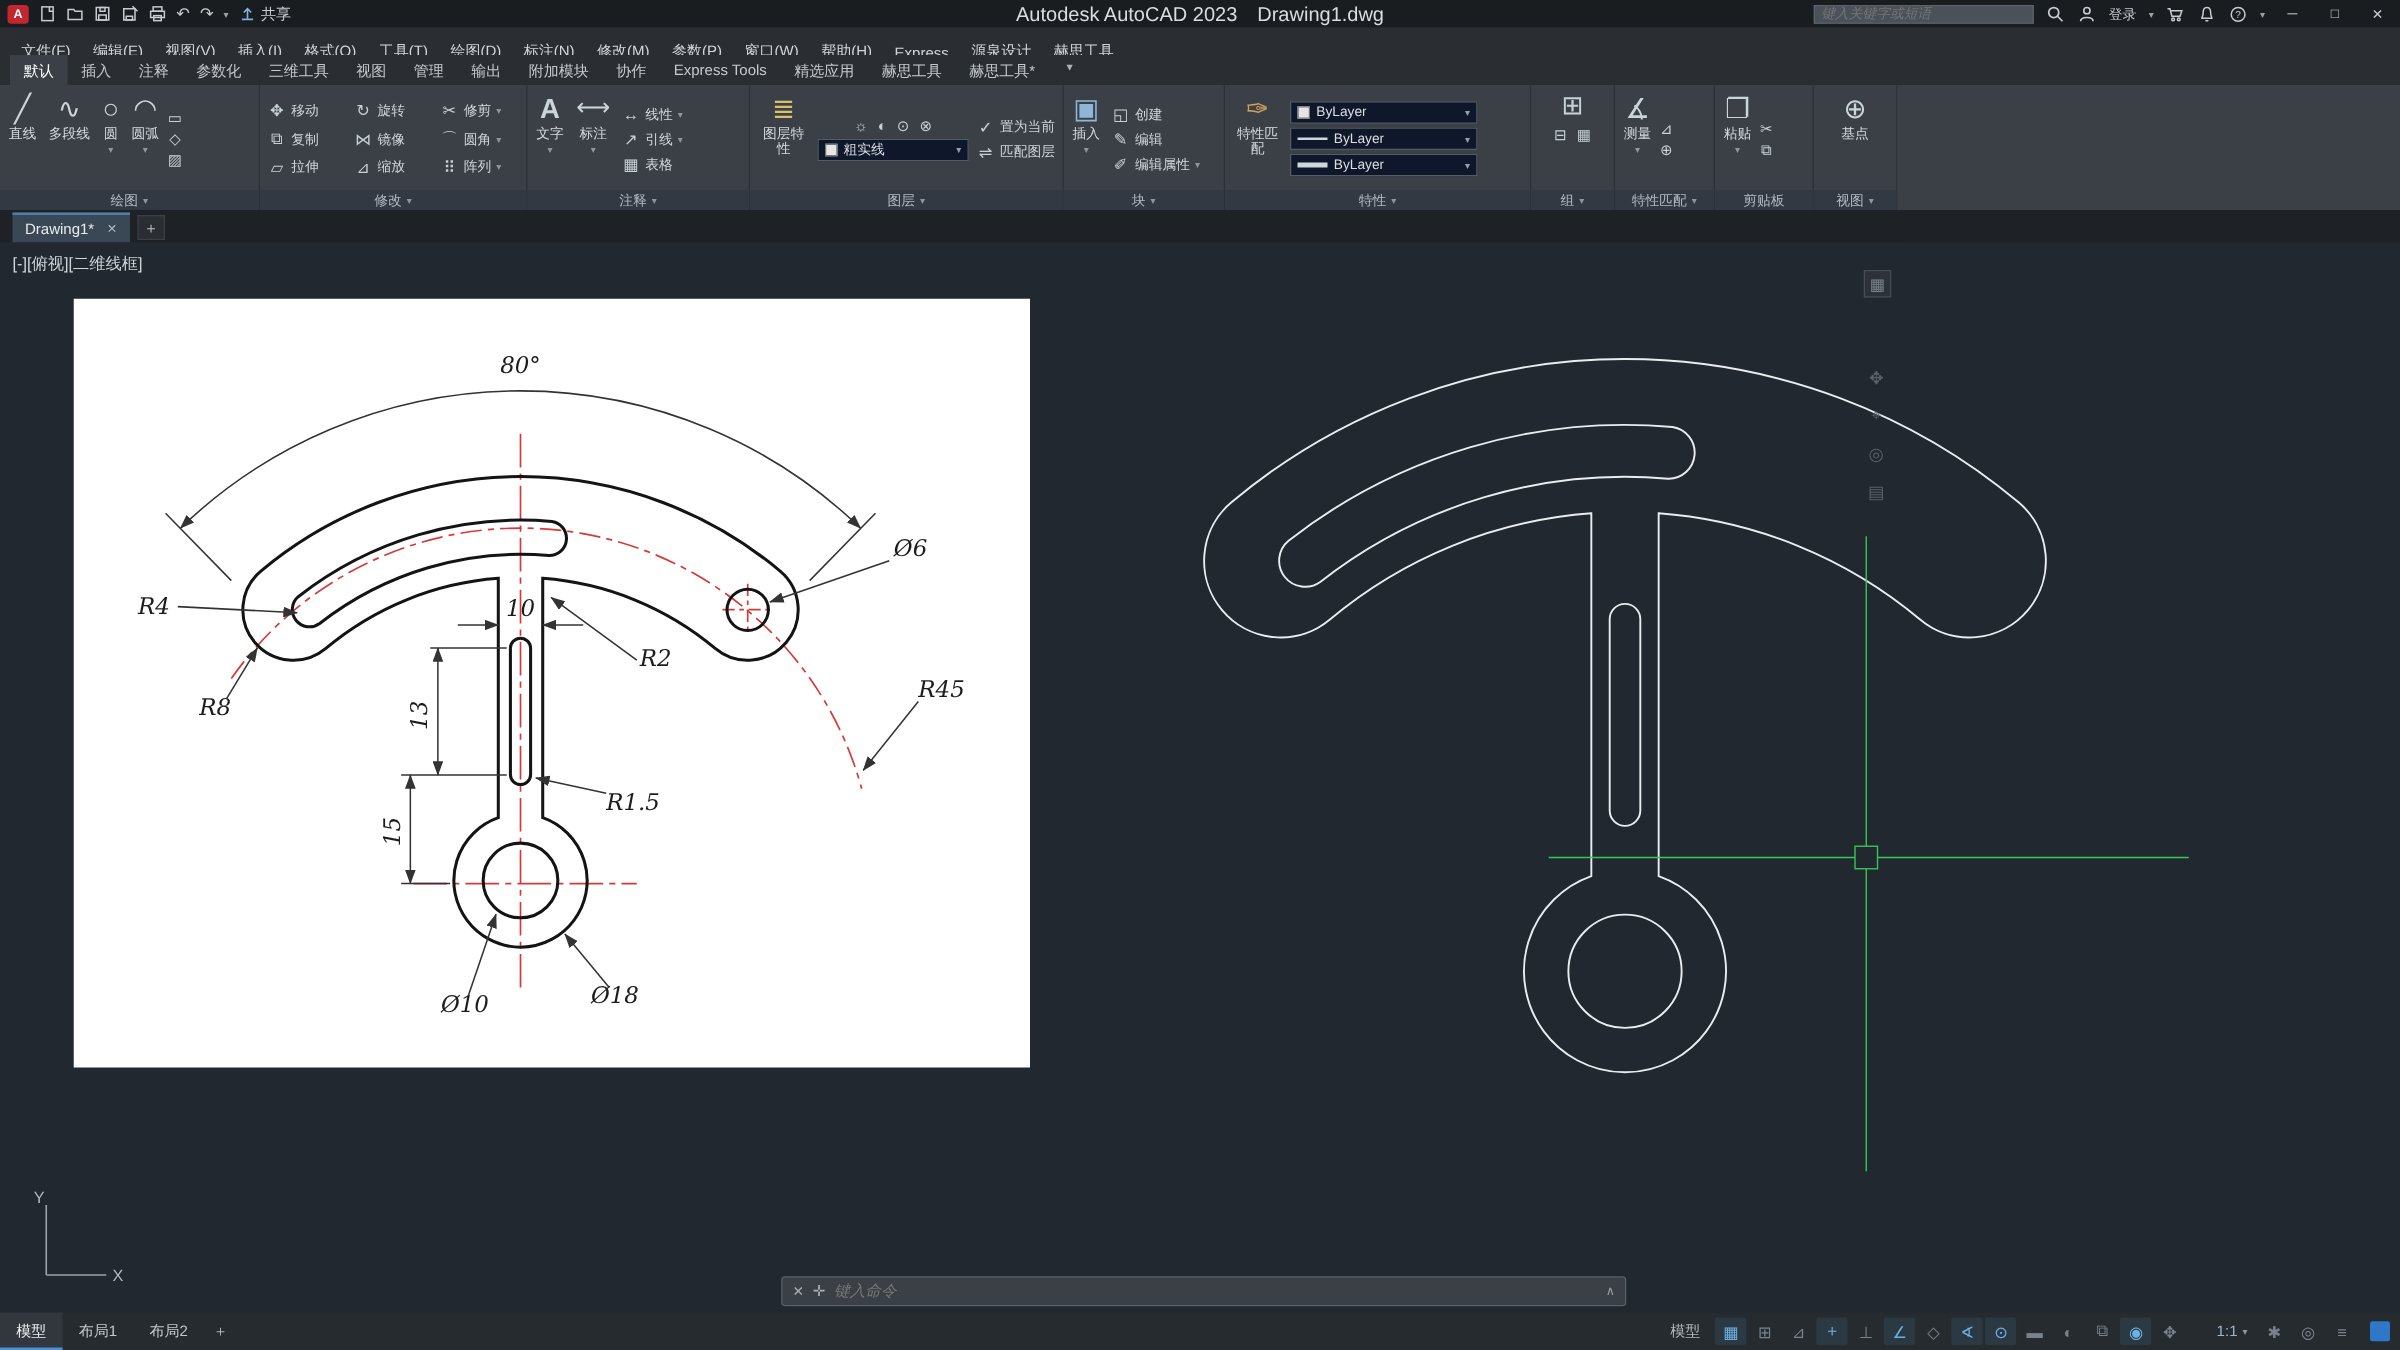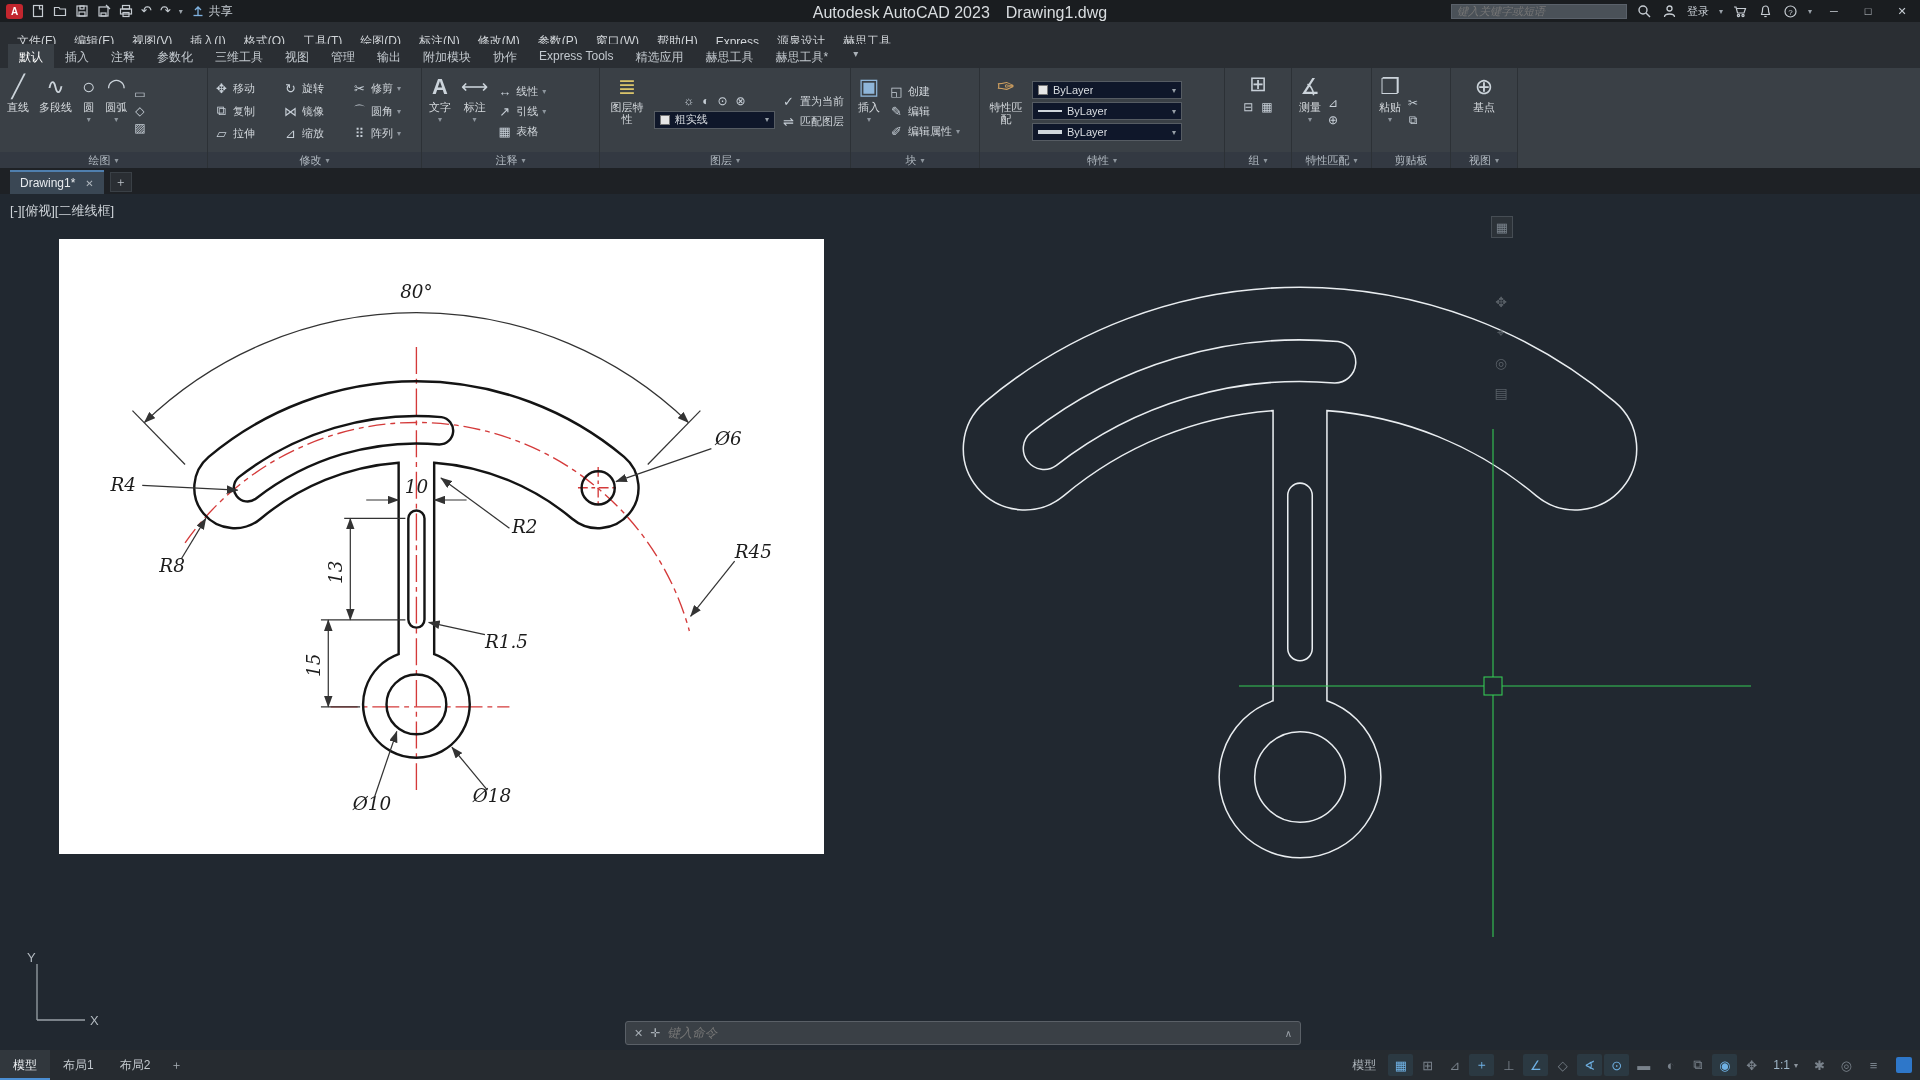--- a/index.html
+++ b/index.html
@@ -103,21 +103,21 @@
   .mtabs { display:flex; align-items:stretch; }
   .mtab { padding:0 13px; font-size:12px; color:#c2c8cd; display:flex; align-items:center; }
   .mtab.active { background:#31373d; color:#eaedf0; box-shadow:inset 0 -2px 0 #4b8fd4; }
   .mtab-add { width:26px; display:flex; align-items:center; justify-content:center; color:#aab1b7;
     font-size:12px; }
   .st-right { margin-left:auto; display:flex; align-items:center; gap:2px; padding-right:8px; }
   .st-model { font-size:12px; color:#aeb5bb; padding:0 10px; }
   .sic { width:25px; height:22px; display:flex; align-items:center; justify-content:center;
     font-size:13px; color:#79828b; border-radius:2px; }
   .sic.on { color:#6fb1e4; background:#2b3942; }
-  .sc-chip { display:flex; align-items:center; gap:4px; color:#9fb6c8; font-size:12px; padding:0 7px; }
+  .sc-chip { display:flex; align-items:center; gap:4px; color:#9fb6c8; font-size:12px; padding:0 7px;margin-left:16px; }
   .sc-chip .caret { font-size:8px; color:#8d959d; }
   .clean-btn { width:16px; height:16px; background:#2e77c9; border-radius:2px; margin-left:8px;
     align-self:center; }
 </style>
 </head>
 <body>
 
 <div class="bar titlebar">
   <div class="acad-badge">A</div>
   <div class="qat">

